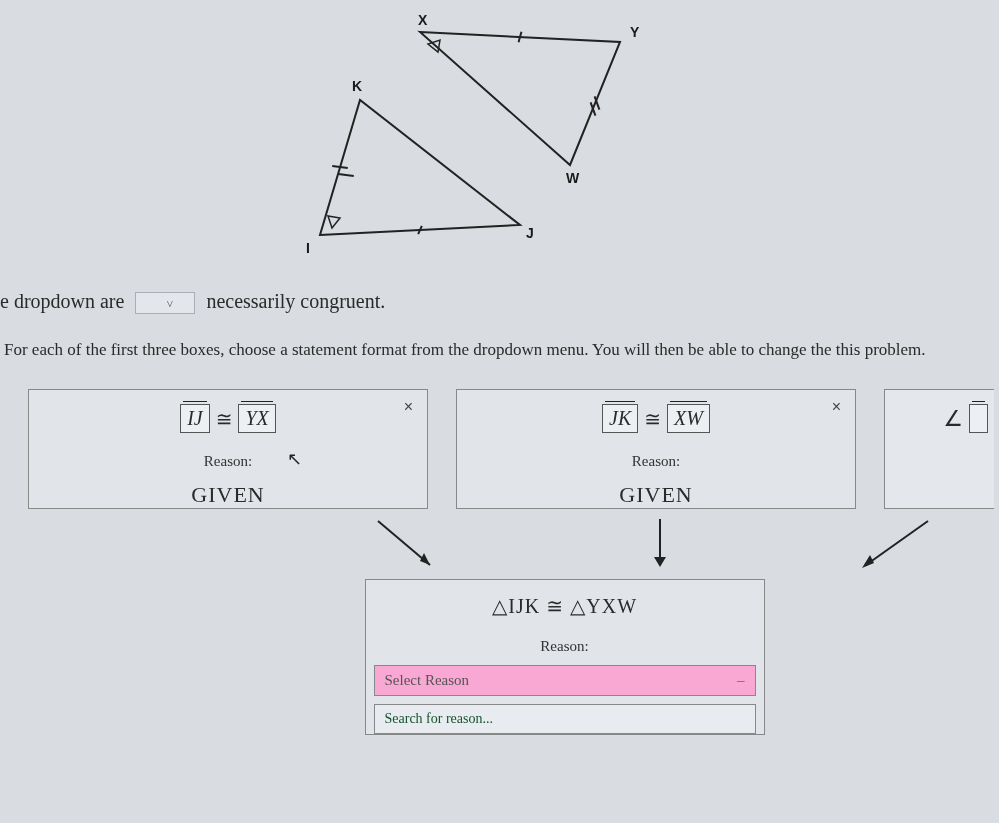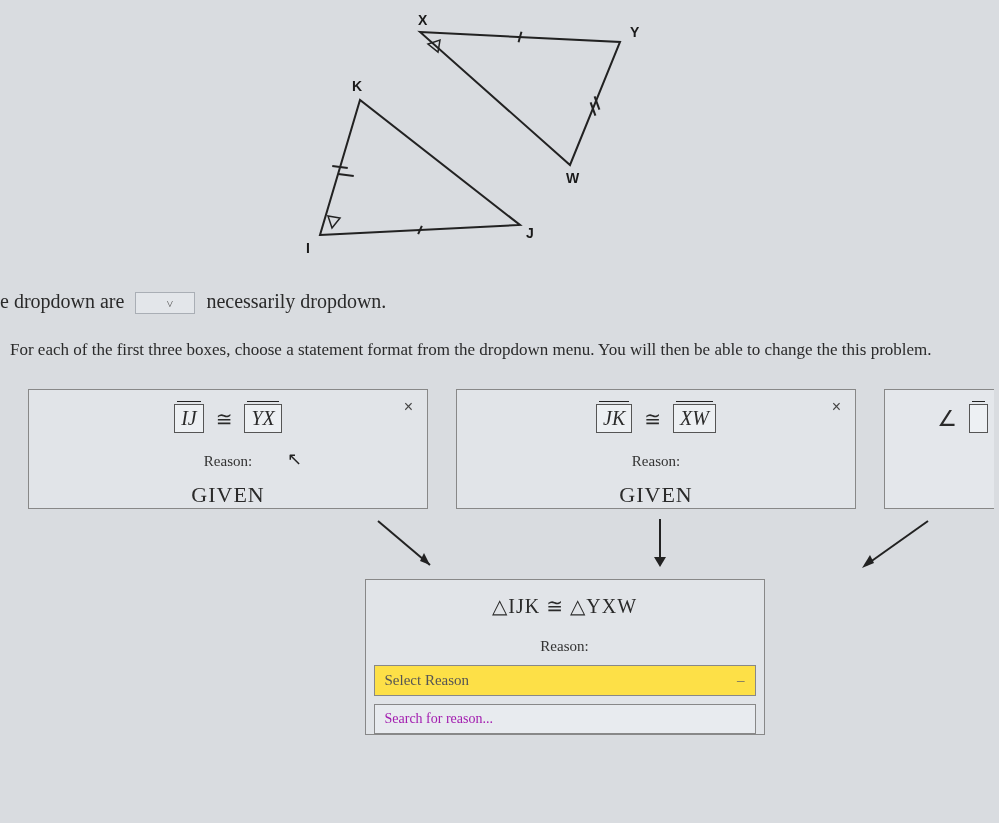--- a/index.html
+++ b/index.html
@@ -37,21 +37,21 @@
     min-width: 60px;
     position: relative;
   }
   .dd-inline::after {
     content: "˅";
     font-size: 12px;
     margin-left: 24px;
     color: #555;
   }
   .instructions {
-    padding: 24px 0 0 10px;
+    padding: 24px 0 0 4px;
     font-size: 17px;
     line-height: 1.45;
   }
   .proof-row {
     display: flex;
     gap: 28px;
     padding: 26px 0 0 28px;
   }
   .proof-box {
     position: relative;
@@ -74,21 +74,21 @@
     right: 14px;
     font-family: Arial, sans-serif;
     font-size: 16px;
     color: #444;
     cursor: pointer;
   }
   .statement {
     font-size: 20px;
     display: inline-flex;
     align-items: center;
-    gap: 12px;
+    gap: 6px;
     font-family: 'Times New Roman', serif;
   }
   .seg-box {
     border: 1px solid #555;
     padding: 2px 6px;
     background: #edf0f3;
     position: relative;
     font-style: italic;
   }
   .seg-box::before {
@@ -128,42 +128,42 @@
     padding-top: 14px;
   }
   .concl-statement {
     font-size: 20px;
     font-family: 'Times New Roman', serif;
     letter-spacing: 1px;
   }
   .select-reason {
     margin: 10px 8px 8px 8px;
     border: 1px solid #888;
-    background: #fde047;
+    background: #f9a8d4;
     text-align: left;
     padding: 6px 10px;
     font-size: 15px;
     color: #555;
     position: relative;
   }
   .select-reason::after {
     content: "–";
     position: absolute;
     right: 10px;
     top: 6px;
     color: #666;
   }
   .search-reason {
     margin: 0 8px 0 8px;
     border: 1px solid #888;
     background: #e8ebef;
     text-align: left;
     padding: 6px 10px;
     font-size: 14px;
-    color: #a21caf;
+    color: #14532d;
   }
   svg.arrow { position: absolute; }
   .cursor-glyph {
     position: absolute;
     font-size: 18px;
     color: #222;
     pointer-events: none;
   }
   .angle-sym { font-size: 22px; font-family: 'Times New Roman', serif; }
 </style>
@@ -193,21 +193,21 @@
   <span class="vertex-label" style="left:630px;top:24px">Y</span>
   <span class="vertex-label" style="left:566px;top:170px">W</span>
   <span class="vertex-label" style="left:352px;top:78px">K</span>
   <span class="vertex-label" style="left:306px;top:240px">I</span>
   <span class="vertex-label" style="left:526px;top:225px">J</span>
 </div>
 
 <div class="question-line">
   <span>e dropdown  are</span>
   <span class="dd-inline"></span>
-  <span>necessarily dropdown.</span>
+  <span>necessarily congruent.</span>
 </div>
 
 <div class="instructions">For each of the first three boxes, choose a statement format from the dropdown menu. You will then be able to change the this problem.</div>
 
 <div class="proof-row">
 
   <div class="proof-box">
     <span class="close-x">×</span>
     <div class="statement">
       <span class="seg-box">IJ</span>

